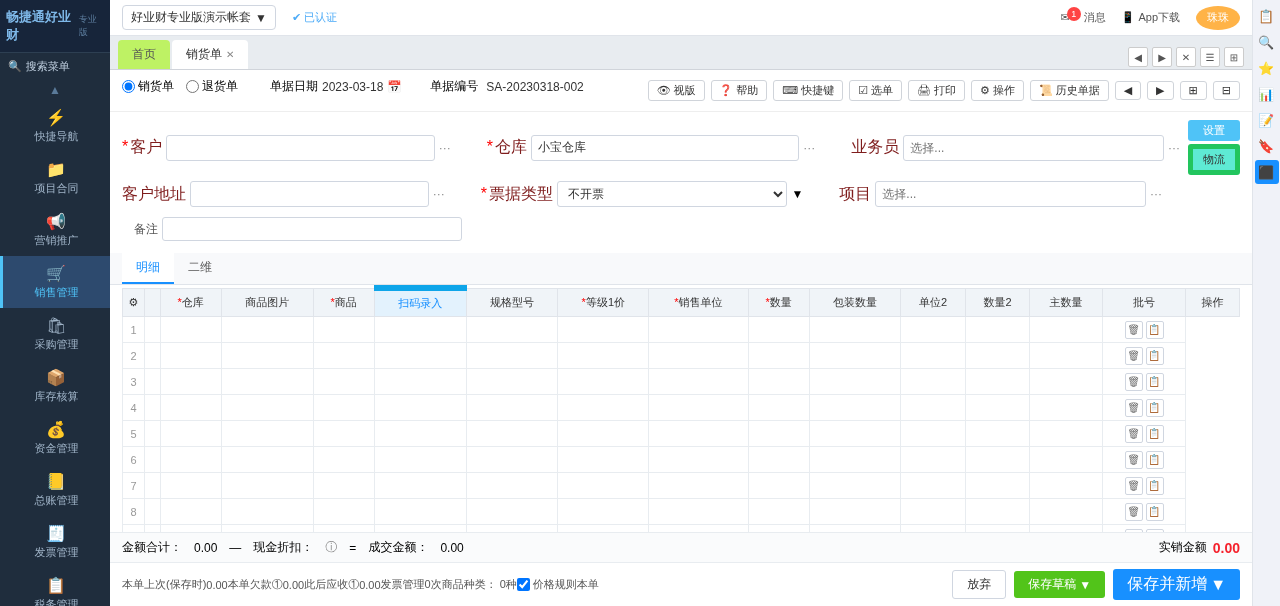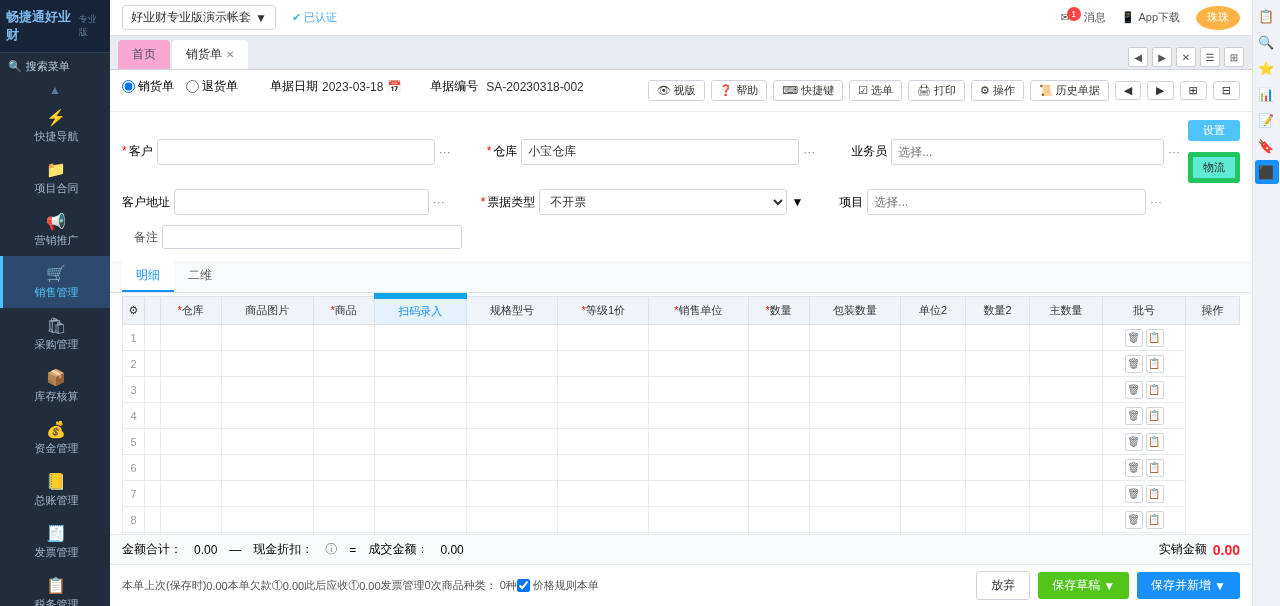--- a/index.html
+++ b/index.html
@@ -21,46 +21,46 @@
     .topbar { height: 36px; background: #fff; border-bottom: 1px solid #e0e4ea; display: flex; align-items: center; padding: 0 12px; gap: 8px; }
     .topbar-company { display: flex; align-items: center; gap: 4px; font-size: 12px; color: #333; border: 1px solid #d0d6e0; border-radius: 4px; padding: 3px 8px; cursor: pointer; }
     .topbar-cert { display: flex; align-items: center; gap: 3px; color: #4dabf7; font-size: 11px; margin-left: 8px; }
     .topbar-right { margin-left: auto; display: flex; align-items: center; gap: 16px; }
     .topbar-icon-item { display: flex; align-items: center; gap: 3px; cursor: pointer; color: #555; font-size: 11px; }
     .badge { background: #ff4444; color: #fff; border-radius: 50%; width: 14px; height: 14px; font-size: 9px; display: flex; align-items: center; justify-content: center; margin-left: -6px; margin-top: -8px; }
     .avatar { width: 44px; height: 24px; border-radius: 50%; background: #ffb347; display: flex; align-items: center; justify-content: center; color: #fff; font-size: 11px; }
 
     
     .tabbar { height: 34px; background: #e8ecf0; display: flex; align-items: flex-end; padding: 0 8px; gap: 2px; border-bottom: 1px solid #d0d4da; }
-    .tab { padding: 6px 14px; border-radius: 4px 4px 0 0; cursor: pointer; font-size: 12px; color: #555; background: #f9a8d4; display: flex; align-items: center; gap: 4px; }
+    .tab { padding: 6px 14px; border-radius: 4px 4px 0 0; cursor: pointer; font-size: 12px; color: #555; background: #bef264; display: flex; align-items: center; gap: 4px; }
     .tab.active { background: #fff; color: #333; font-weight: 500; }
     .tab-close { color: #888; cursor: pointer; font-size: 10px; }
     .tab-controls { margin-left: auto; display: flex; align-items: center; gap: 4px; padding-bottom: 2px; }
     .tab-ctrl-btn { width: 20px; height: 20px; border: 1px solid #ccc; background: #fff; border-radius: 2px; display: flex; align-items: center; justify-content: center; cursor: pointer; font-size: 10px; color: #555; }
 
     
     .content { flex: 1; background: #fff; overflow-y: auto; overflow-x: hidden; display: flex; flex-direction: column; }
     
     
     .form-header { padding: 8px 12px; border-bottom: 1px solid #eee; }
     .radio-group { display: flex; gap: 12px; align-items: center; margin-bottom: 8px; }
     .radio-item { display: flex; align-items: center; gap: 3px; cursor: pointer; font-size: 12px; }
     .form-meta-item { display: flex; align-items: center; gap: 4px; }
     .form-toolbar { display: flex; align-items: center; gap: 6px; margin-left: auto; }
     .toolbar-btn { padding: 2px 8px; border: 1px solid #d0d4da; background: #fff; border-radius: 3px; cursor: pointer; font-size: 11px; color: #333; display: flex; align-items: center; gap: 3px; }
 
     
     .form-fields { padding: 8px 12px; }
     .form-row { display: flex; gap: 8px; margin-bottom: 6px; align-items: center; }
     .form-field { display: flex; align-items: center; gap: 4px; flex: 1; }
-    .form-field label { font-size: 12px; color: #000000; white-space: nowrap; }
+    .form-field label { font-size: 16px; color: #7f1d1d; white-space: nowrap; }
     .form-field label.required::before { content: '*'; color: #f00; margin-right: 2px; }
     .form-input { flex: 1; height: 26px; border: 1px solid #d0d6e0; border-radius: 3px; padding: 0 6px; font-size: 12px; color: #333; background: #fff; }
     .dots-btn { color: #888; cursor: pointer; font-size: 12px; }
-    .action-btns { display: flex; flex-direction: column; gap: 11px; }
+    .action-btns { display: flex; flex-direction: column; gap: 3px; }
     .action-btn { padding: 3px 10px; border-radius: 3px; font-size: 11px; cursor: pointer; border: none; }
     .btn-set { background: #4fc3f7; color: #fff; }
     .btn-add { background: #5eead4; color: #333; border: 5px solid #22c55e; }
 
     
     .form-tabs { display: flex; gap: 0; padding: 0 12px; border-bottom: 1px solid #e0e4ea; background: #f8f9fb; }
     .form-tab { padding: 6px 14px; cursor: pointer; font-size: 12px; color: #555; border-bottom: 2px solid transparent; }
     .form-tab.active { color: #1890ff; border-bottom: 2px solid #1890ff; background: #fff; }
 
     
@@ -77,21 +77,21 @@
     
     .footer-summary { padding: 6px 12px; border-top: 1px solid #e8ecf0; background: #fafbfc; display: flex; align-items: center; gap: 12px; font-size: 12px; }
     .footer-right { margin-left: auto; display: flex; align-items: center; gap: 6px; }
     .final-amount { font-size: 14px; font-weight: bold; color: #f5222d; }
 
     
     .bottom-bar { padding: 6px 12px; border-top: 1px solid #e8ecf0; background: #fff; display: flex; align-items: center; font-size: 11px; color: #555; }
     .bottom-right { margin-left: auto; display: flex; align-items: center; gap: 8px; }
     .btn-abandon { padding: 5px 14px; background: #fff; border: 1px solid #d0d6e0; border-radius: 3px; cursor: pointer; font-size: 12px; color: #333; }
     .btn-save-draft { padding: 5px 14px; background: #52c41a; border: none; border-radius: 3px; cursor: pointer; font-size: 12px; color: #fff; display: flex; align-items: center; gap: 3px; }
-    .btn-save-new { padding: 5px 14px; background: #1890ff; border: none; border-radius: 3px; cursor: pointer; font-size: 12px; color: #fff; display: flex; align-items: center; gap: 3px; }
+    .btn-save-new { padding: 5px 14px; background: #1890ff; border: none; border-radius: 3px; cursor: pointer; font-size: 16px; color: #fff; display: flex; align-items: center; gap: 3px; }
     .checkbox-item { display: flex; align-items: center; gap: 3px; cursor: pointer; }
 
     
     .right-panel { width: 28px; background: #f0f2f8; border-left: 1px solid #e0e4ea; display: flex; flex-direction: column; align-items: center; padding: 4px 0; gap: 2px; }
     .right-panel-icon { width: 24px; height: 24px; display: flex; align-items: center; justify-content: center; cursor: pointer; color: #666; font-size: 13px; border-radius: 3px; }
     .right-panel-icon.active { background: #1890ff; color: #fff; }
 
     .form-note { padding: 4px 12px; display: flex; align-items: center; gap: 4px; }
     .note-label { font-size: 12px; color: #555; }
     .note-input { flex: 1; max-width: 300px; height: 24px; border: 1px solid #d0d6e0; border-radius: 3px; padding: 0 6px; font-size: 12px; }

